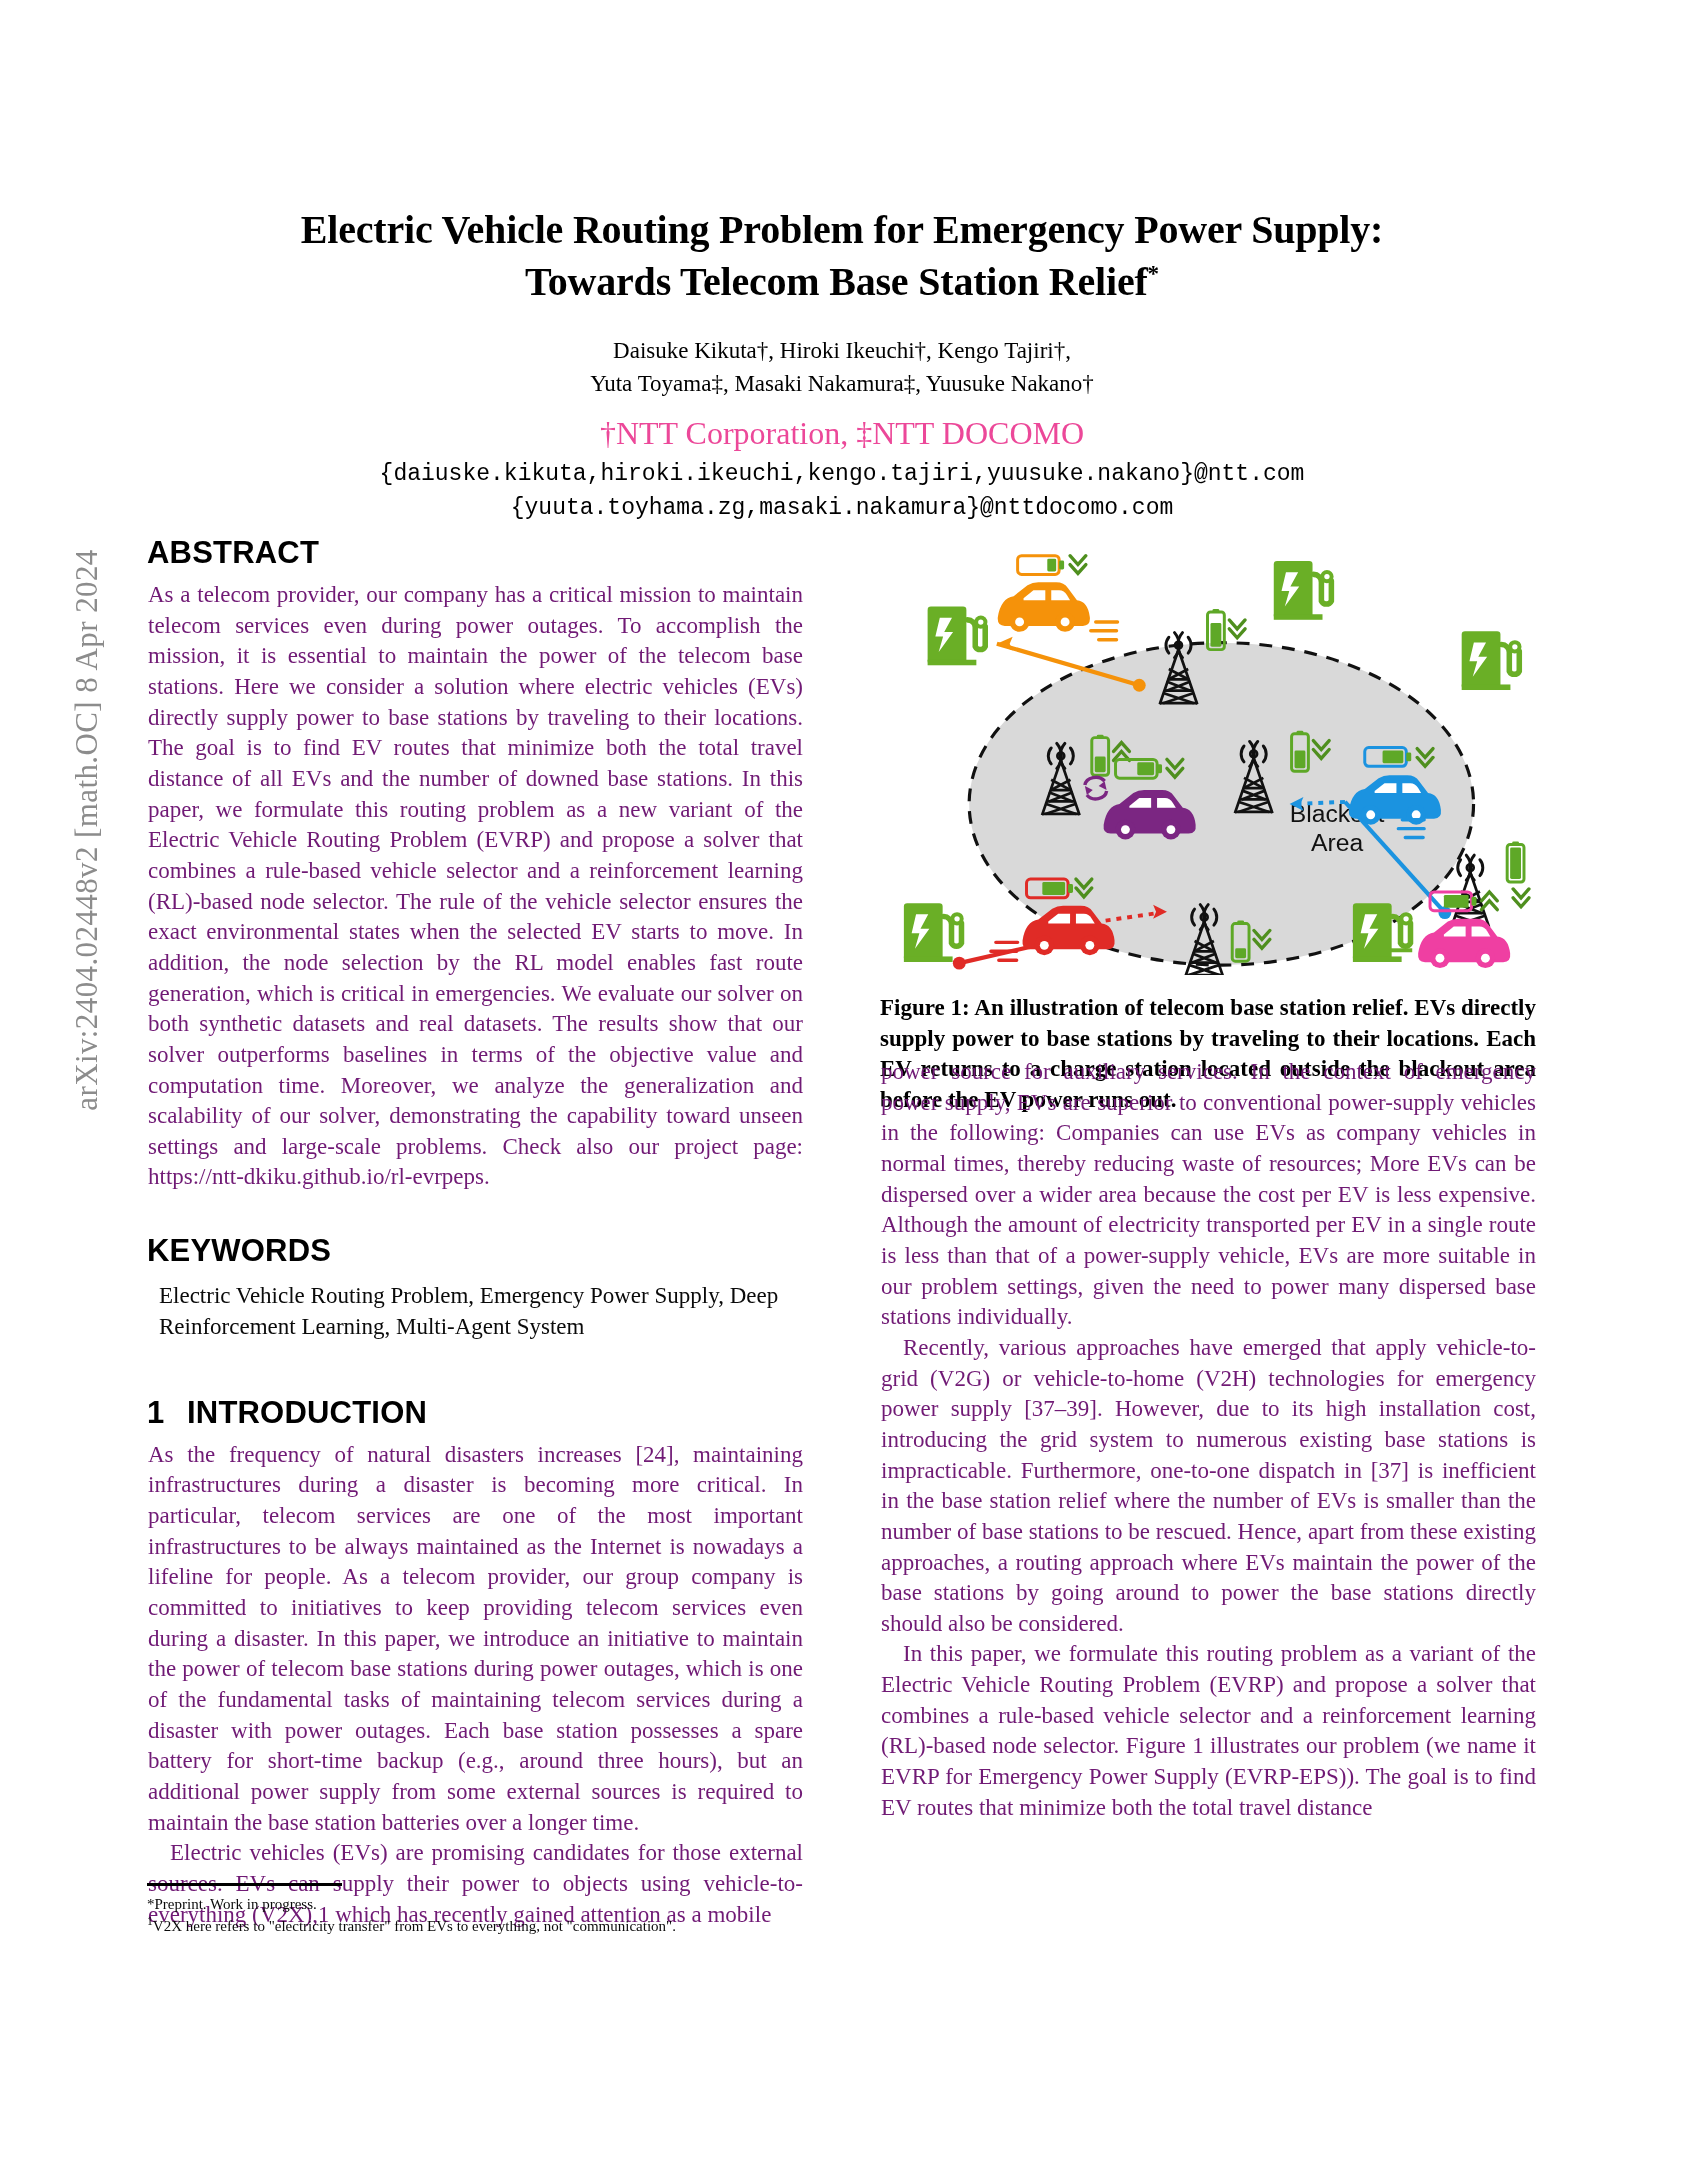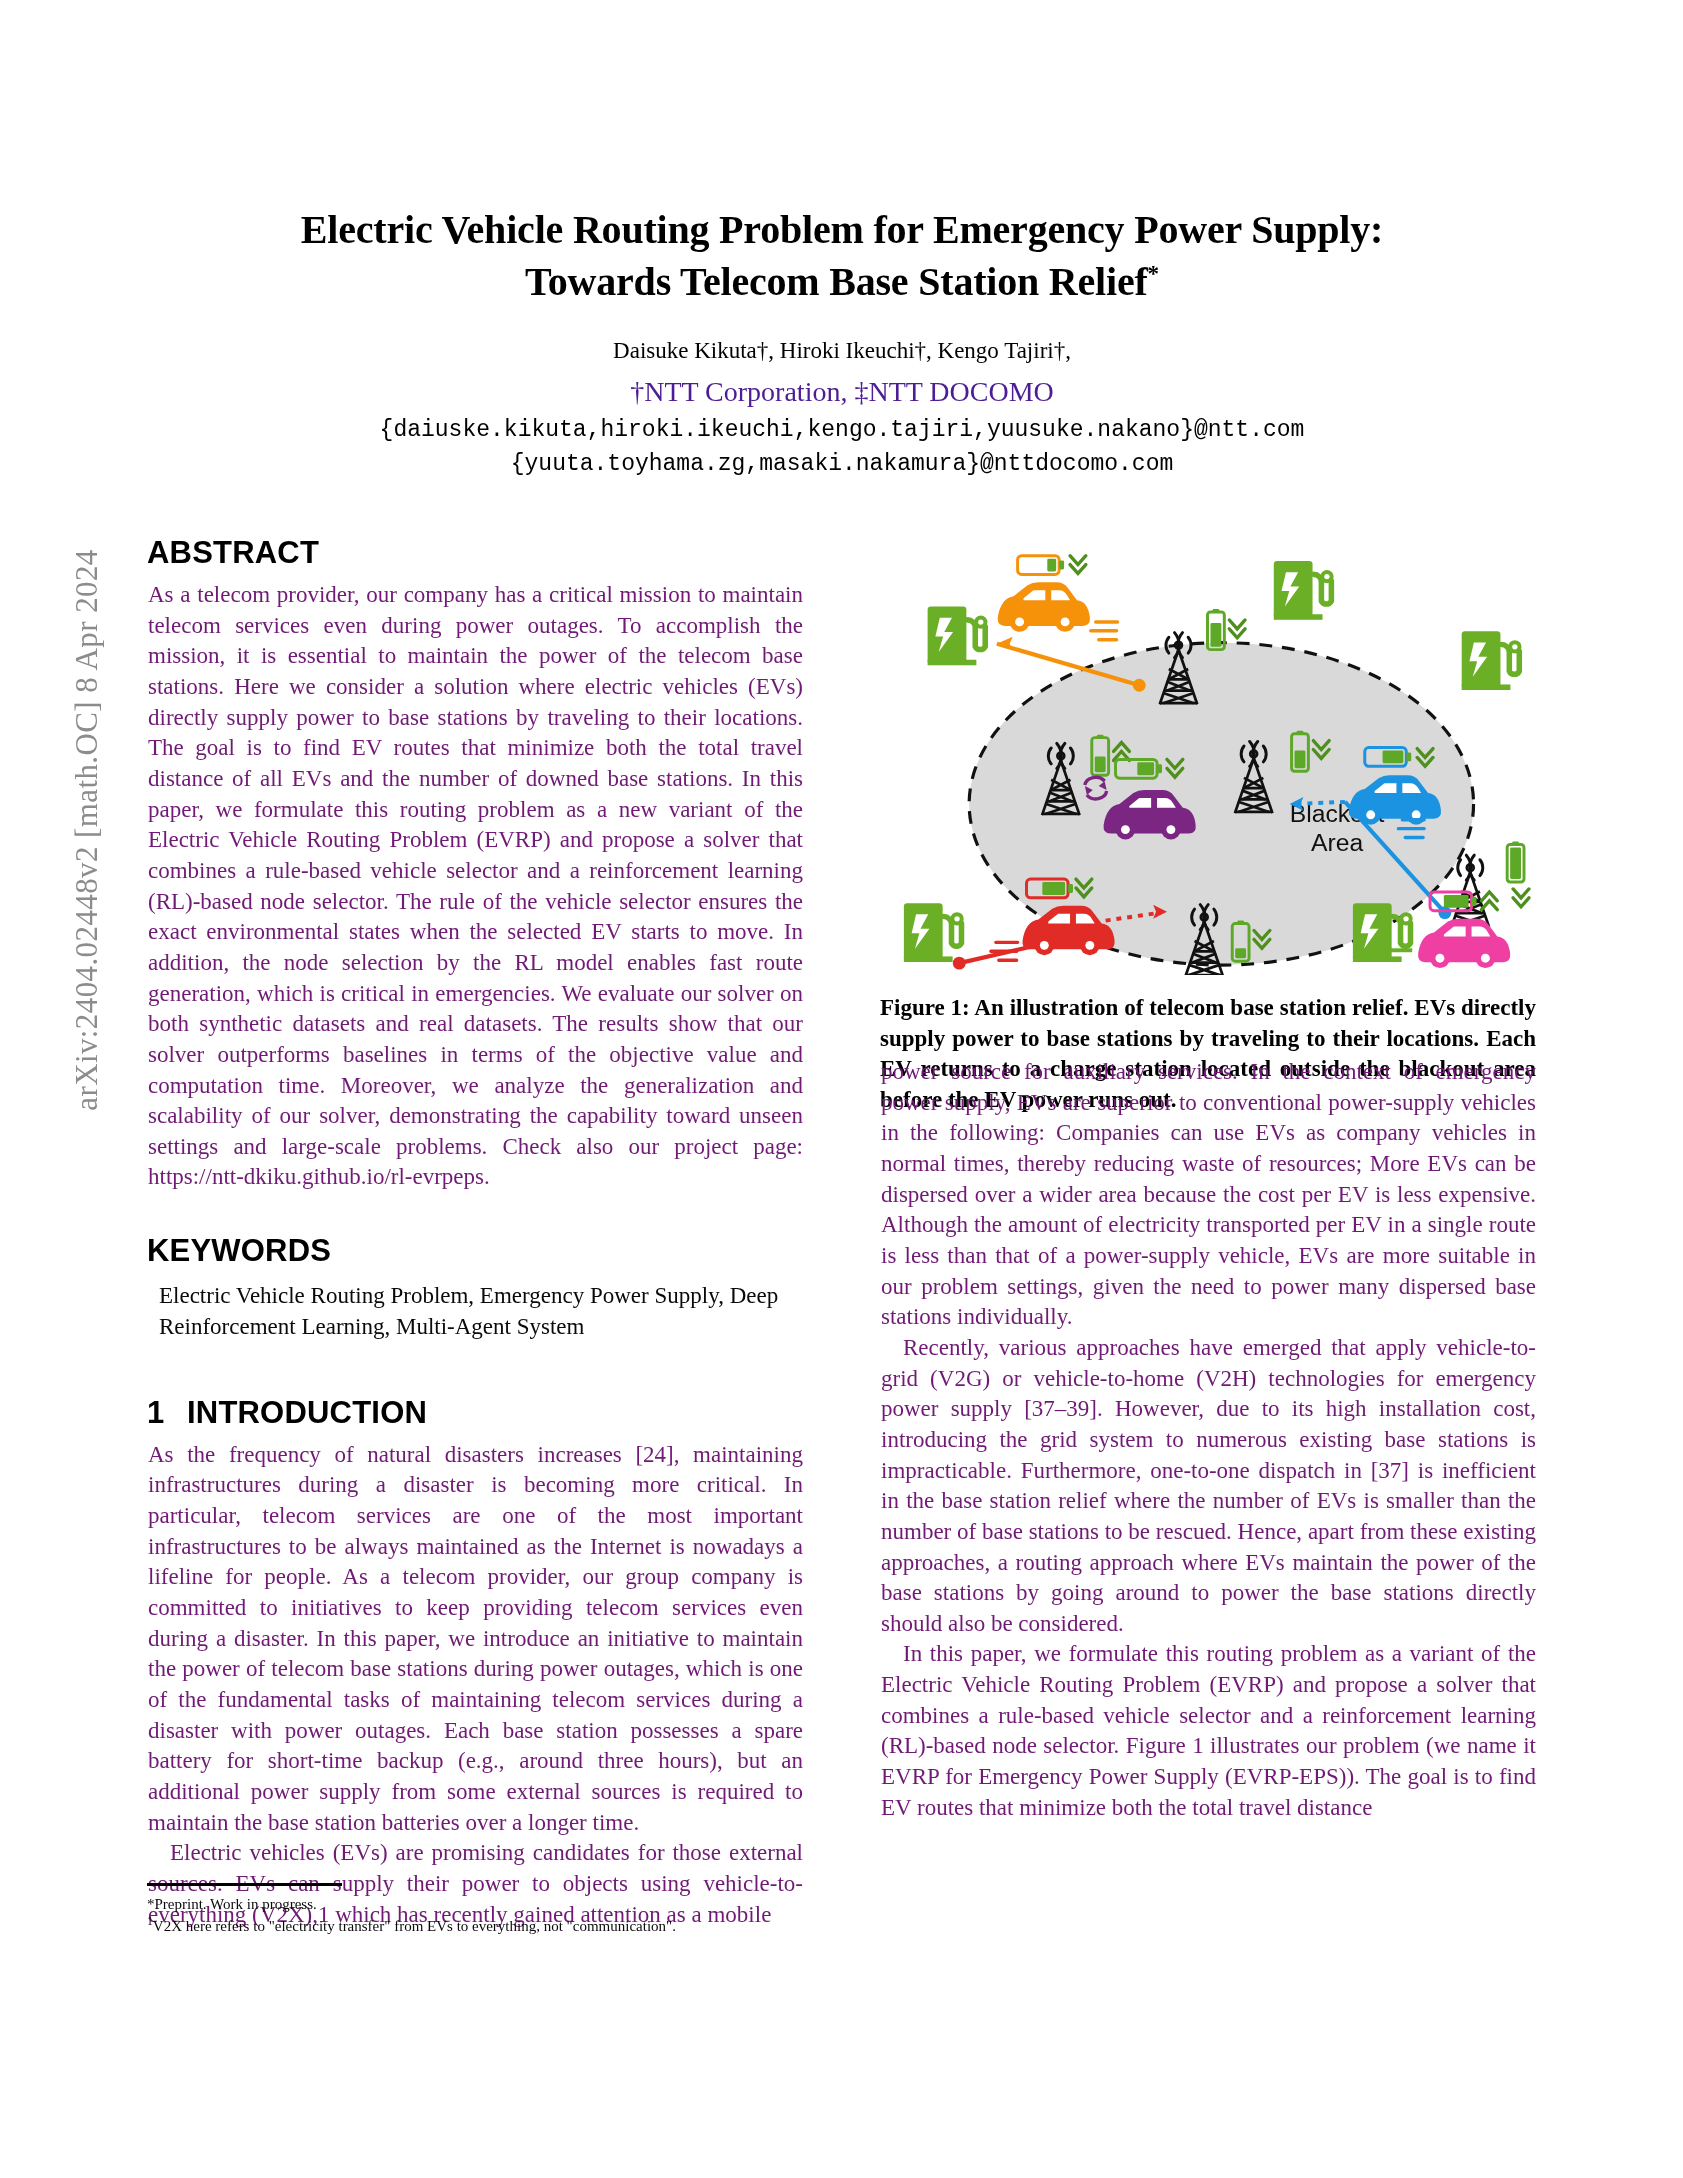--- a/index.html
+++ b/index.html
@@ -69,24 +69,24 @@
     top: 335px;
     width: 1390px;
     text-align: center;
   }
   .author-line {
     font-size: 23px;
     line-height: 1.42;
     color: #000;
   }
   .affil-line {
-    font-size: 28px;
+    font-size: 32px;
     line-height: 1.46;
-    margin-top: 4px;
-    color: #4c1d95;
+    margin-top: 10px;
+    color: #ec4899;
   }
   .email-line {
     font-family: "Liberation Mono", "DejaVu Sans Mono", monospace;
     font-size: 23px;
     line-height: 1.48;
     color: #000;
   }
 
   
   .col {
@@ -179,20 +179,21 @@
 
   <div id="title-block">
     <h1 class="paper-title">
       <span>Electric Vehicle Routing Problem for Emergency Power Supply:</span><br>
       <span>Towards Telecom Base Station Relief</span><sup>*</sup>
     </h1>
   </div>
 
   <div id="author-block">
     <div class="author-line">Daisuke Kikuta†, Hiroki Ikeuchi†, Kengo Tajiri†,</div>
+    <div class="author-line">Yuta Toyama‡, Masaki Nakamura‡, Yuusuke Nakano†</div>
     <div class="affil-line">†NTT Corporation, ‡NTT DOCOMO</div>
     <div class="email-line">{daiuske.kikuta,hiroki.ikeuchi,kengo.tajiri,yuusuke.nakano}@ntt.com</div>
     <div class="email-line">{yuuta.toyhama.zg,masaki.nakamura}@nttdocomo.com</div>
   </div>
 
   <div class="col" id="col-left">
 
     <h2 class="sec-head">ABSTRACT</h2>
     <p class="body-text">As a telecom provider, our company has a critical mission to maintain telecom services even during power outages. To accomplish the mission, it is essential to maintain the power of the telecom base stations. Here we consider a solution where electric vehicles (EVs) directly supply power to base stations by traveling to their locations. The goal is to find EV routes that minimize both the total travel distance of all EVs and the number of downed base stations. In this paper, we formulate this routing problem as a new variant of the Electric Vehicle Routing Problem (EVRP) and propose a solver that combines a rule-based vehicle selector and a reinforcement learning (RL)-based node selector. The rule of the vehicle selector ensures the exact environmental states when the selected EV starts to move. In addition, the node selection by the RL model enables fast route generation, which is critical in emergencies. We evaluate our solver on both synthetic datasets and real datasets. The results show that our solver outperforms baselines in terms of the objective value and computation time. Moreover, we analyze the generalization and scalability of our solver, demonstrating the capability toward unseen settings and large-scale problems. Check also our project page: https://ntt-dkiku.github.io/rl-evrpeps.</p>
 

